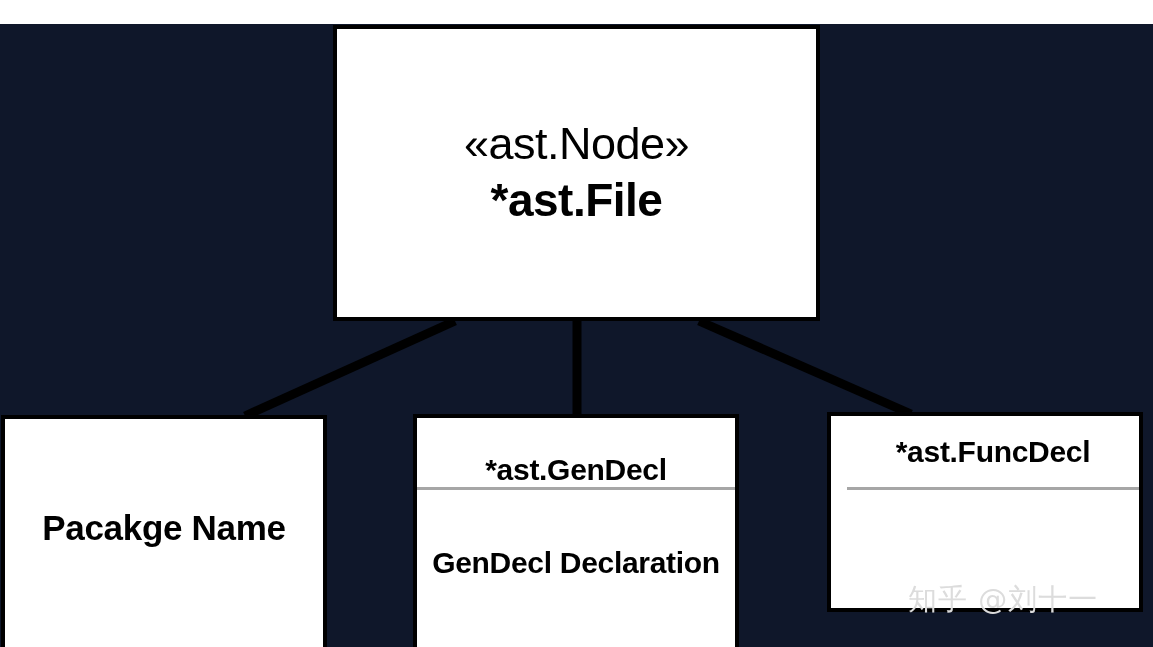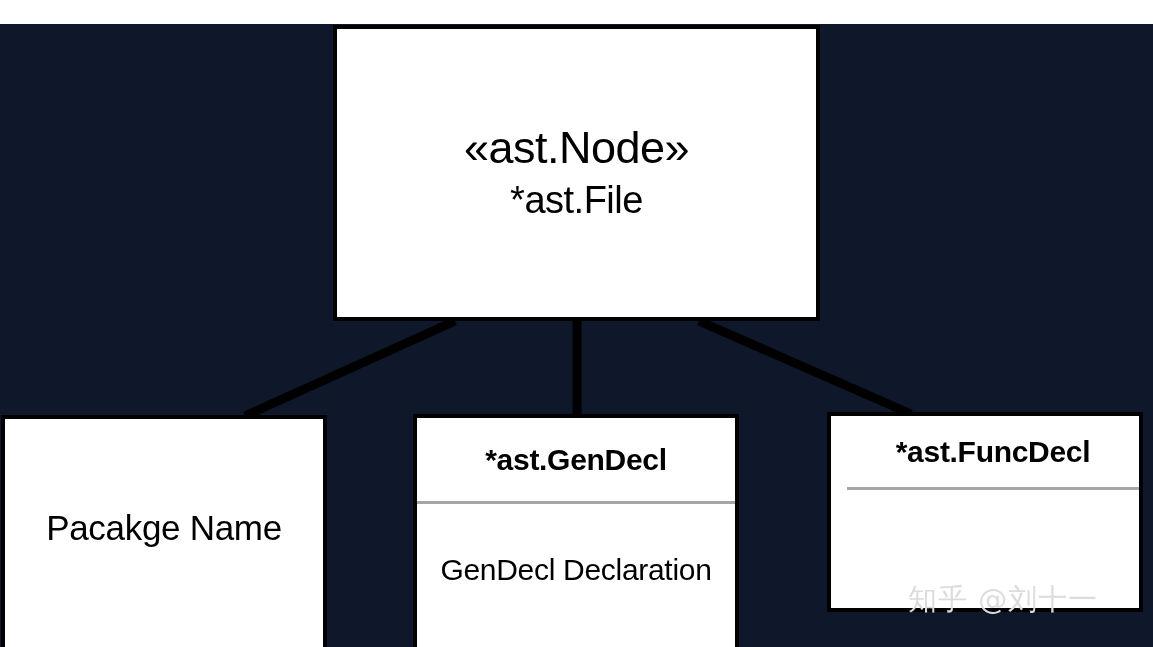--- a/index.html
+++ b/index.html
@@ -47,22 +47,22 @@
   }
   .root-stereotype {
     font-size: 45px;
     font-weight: 400;
     color: #000000;
     line-height: 1.08;
     letter-spacing: -0.5px;
     white-space: nowrap;
   }
   .root-typename {
-    font-size: 38px;
-    font-weight: normal;
+    font-size: 46px;
+    font-weight: bold;
     color: #000000;
     line-height: 1.12;
     letter-spacing: -0.5px;
     white-space: nowrap;
     margin-top: 6px;
   }
 
   
   .child-box {
     position: absolute;
@@ -90,21 +90,21 @@
   .child-body {
     box-sizing: border-box;
     flex: 1 1 auto;
     display: flex;
     align-items: center;
     justify-content: center;
     padding-bottom: 26px;
   }
   .child-body-label {
     font-size: 30px;
-    font-weight: normal;
+    font-weight: bold;
     color: #000000;
     white-space: nowrap;
     letter-spacing: -0.3px;
   }
 
   
   #box-ident {
     left: 1px;
     top: 391px;
     width: 326px;
@@ -113,21 +113,21 @@
   #box-ident .child-header { height: 76px; }
   #box-ident .child-header-label { font-size: 31px; }
   #box-ident .child-body-label { font-size: 35px; }
 
   #box-gendecl {
     left: 413px;
     top: 390px;
     width: 326px;
     height: 251px;
   }
-  #box-gendecl .child-header { height: 86px; }
+  #box-gendecl .child-header { height: 72px; align-items: flex-end; }
 
   #box-funcdecl {
     left: 827px;
     top: 388px;
     width: 316px;
     height: 200px;
     padding-left: 16px;
   }
   #box-funcdecl .child-header { height: 74px; }
 

